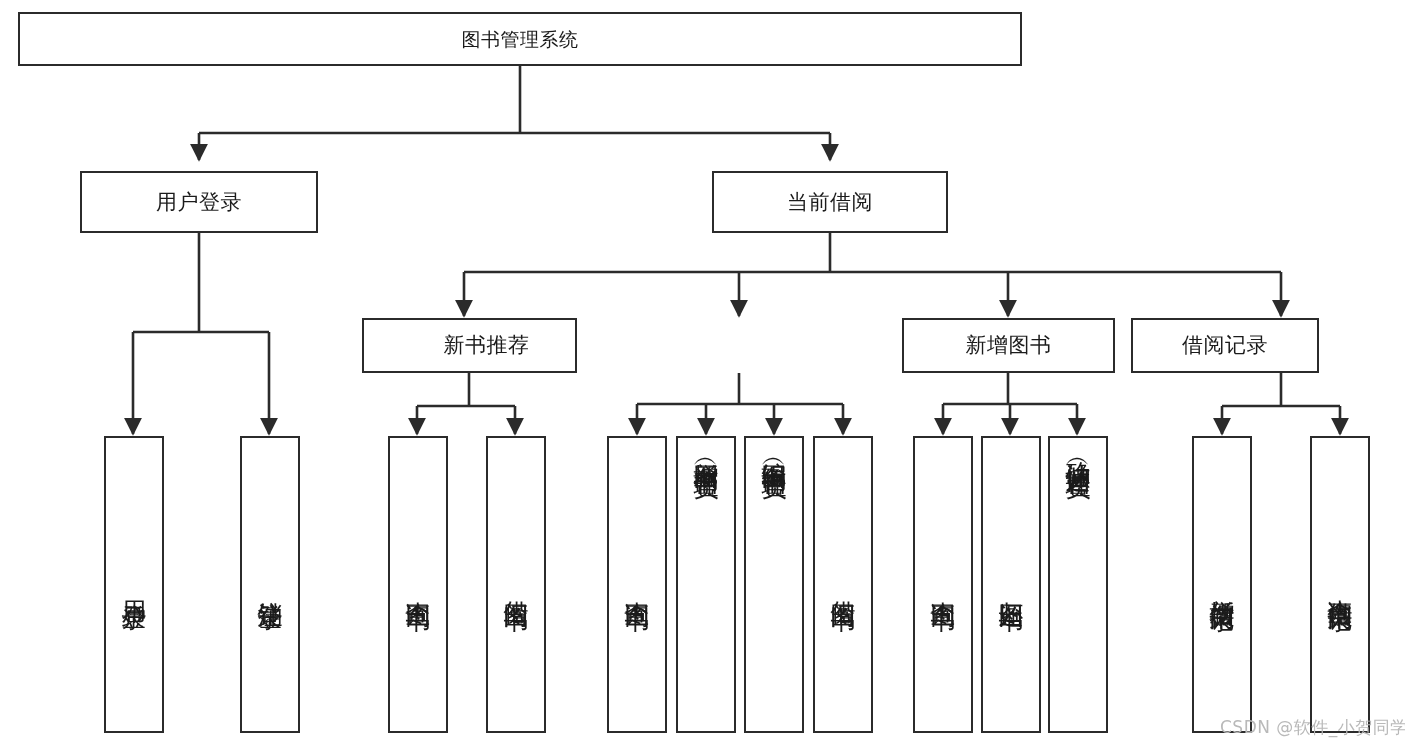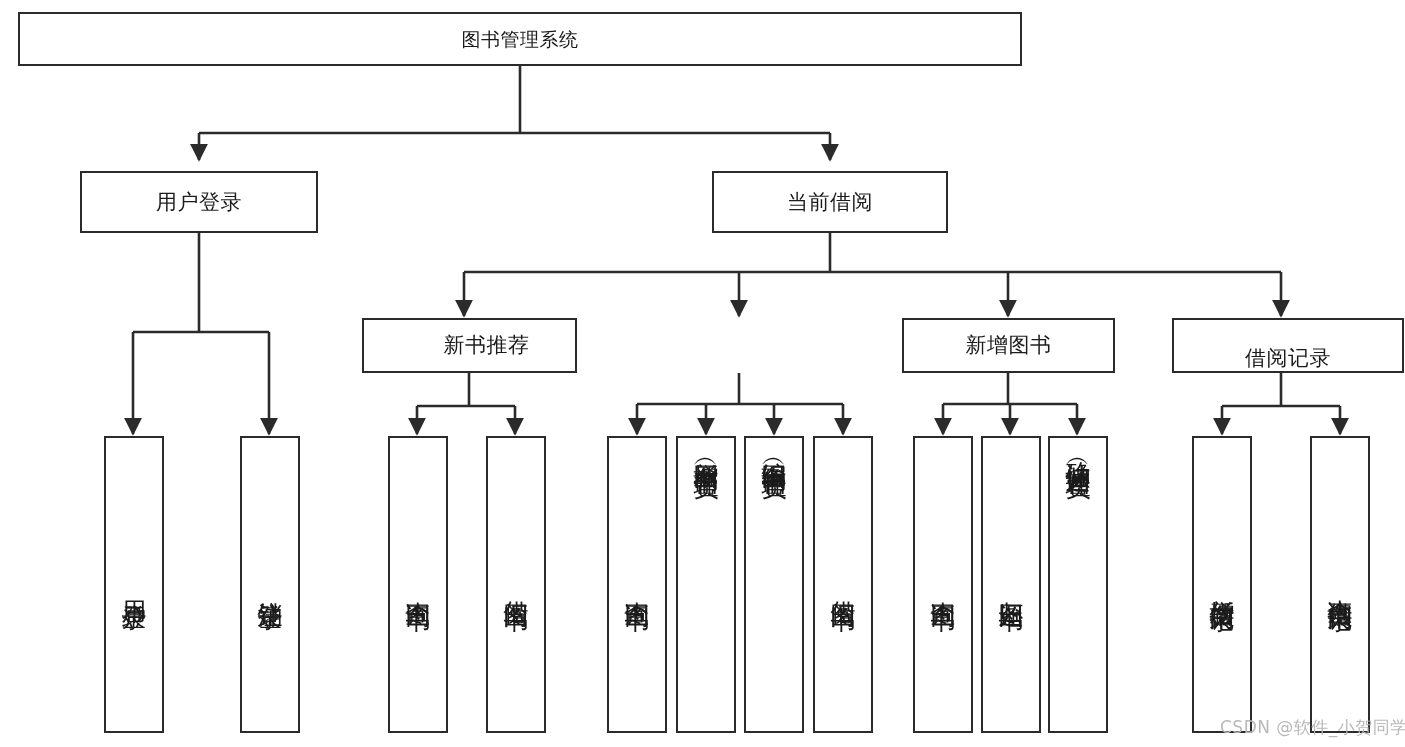--- a/index.html
+++ b/index.html
@@ -142,21 +142,21 @@
   <div class="node horiz" style="left:712px; top:171px; width:236px; height:62px;">
     <span class="label">当前借阅</span>
   </div>
 
   <div class="node horiz" style="left:362px; top:318px; width:215px; height:55px;padding-left:34px;">
     <span class="label">新书推荐</span>
   </div>
   <div class="node horiz" style="left:902px; top:318px; width:213px; height:55px;">
     <span class="label">新增图书</span>
   </div>
-  <div class="node horiz" style="left:1172px; top:318px; width:232px; height:55px;align-items:flex-end;">
+  <div class="node horiz" style="left:1131px; top:318px; width:188px; height:55px;">
     <span class="label">借阅记录</span>
   </div>
 
   <div class="node vert center" style="left:104px; top:436px; width:60px; height:297px;">
     <span class="label">用户登录</span>
   </div>
   <div class="node vert center" style="left:240px; top:436px; width:60px; height:297px;">
     <span class="label">注销登录</span>
   </div>
 

